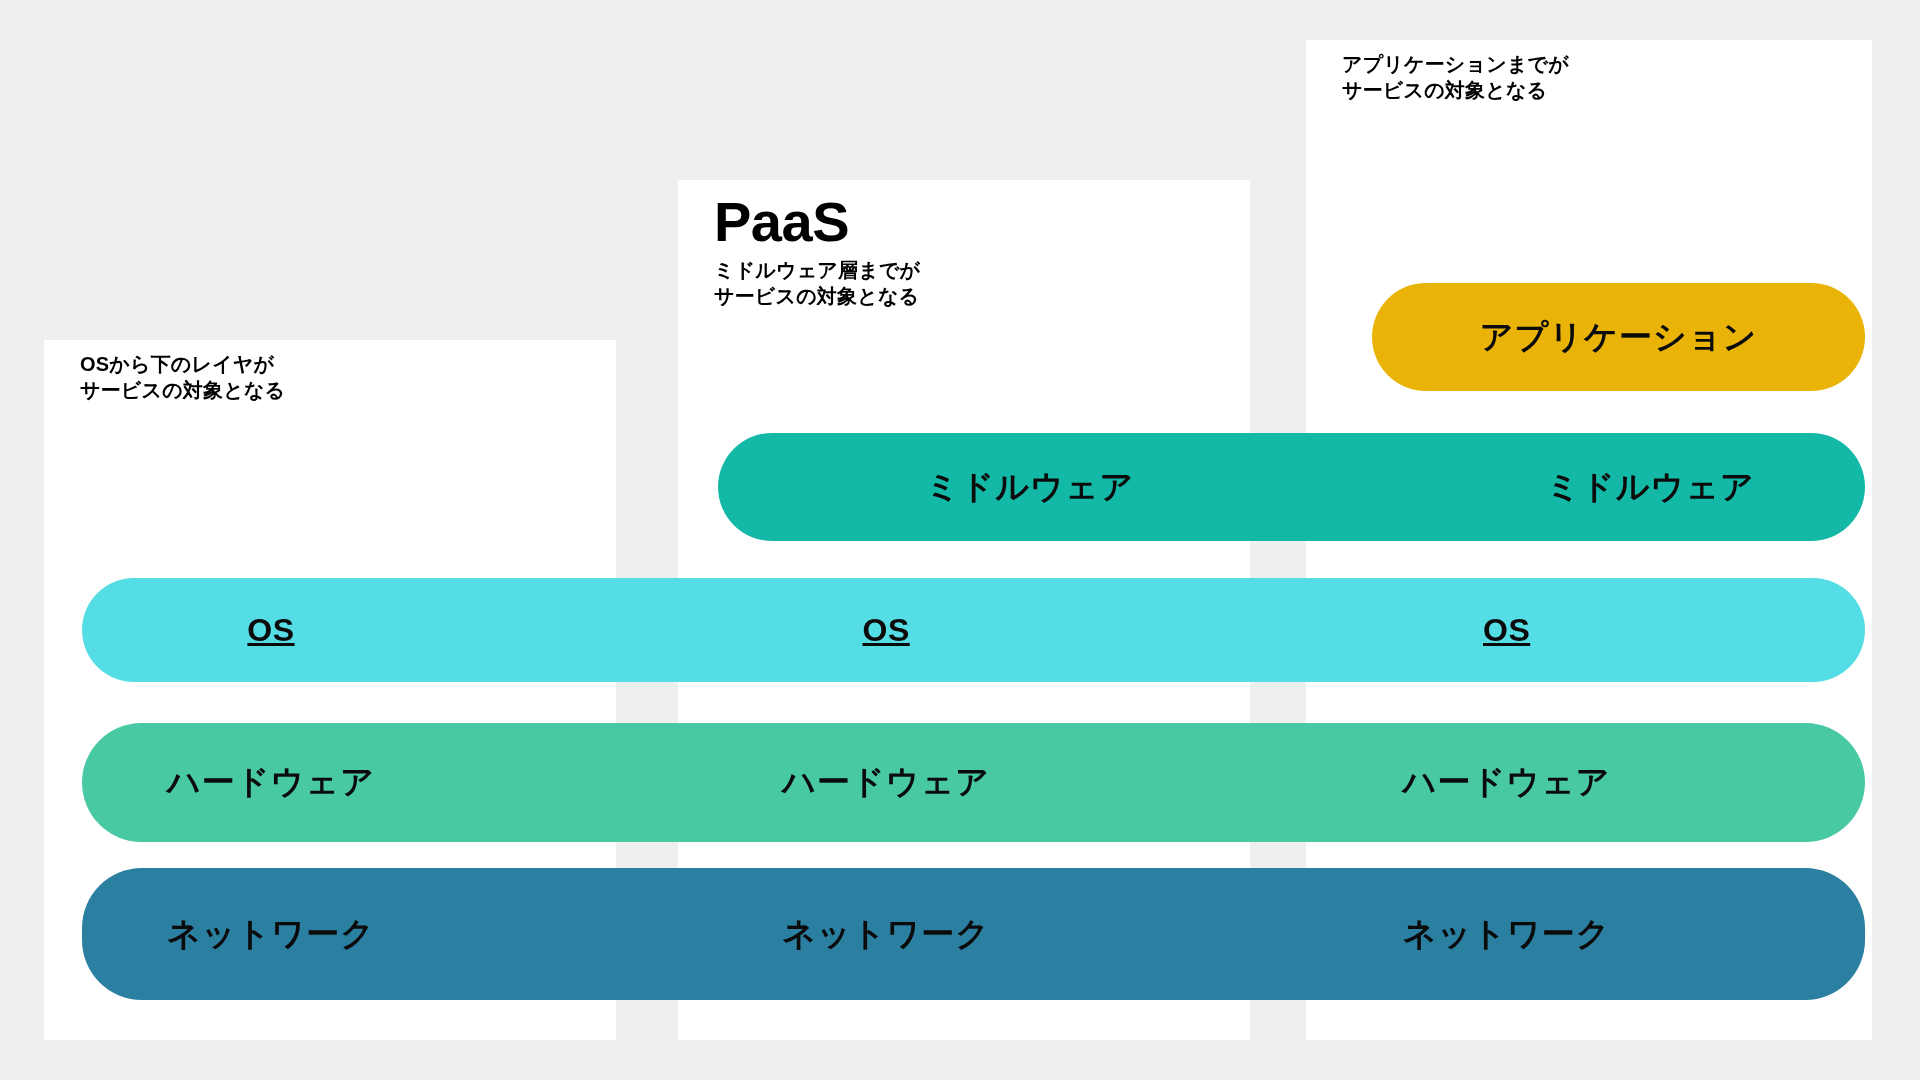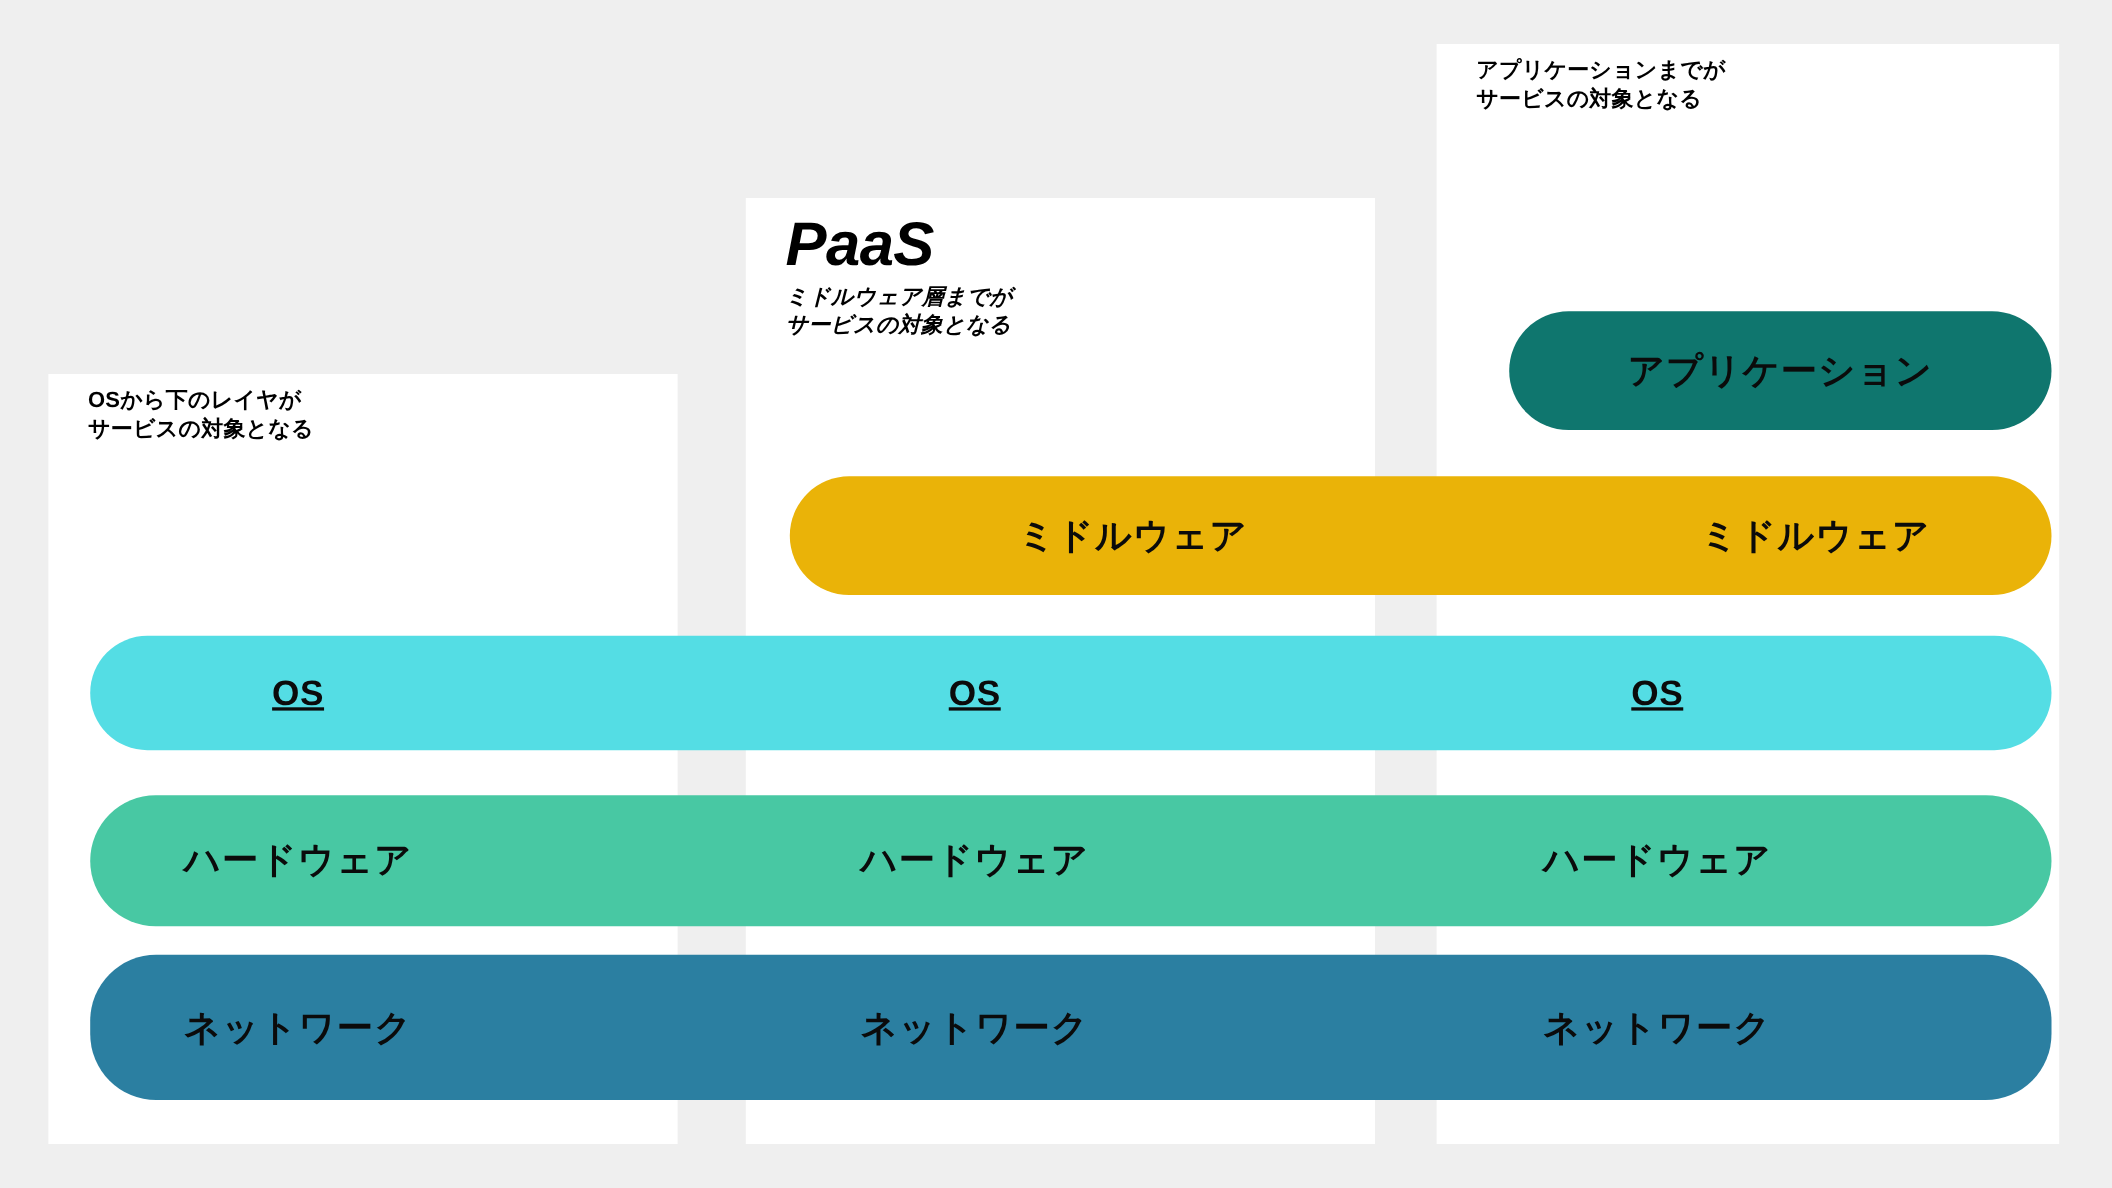--- a/index.html
+++ b/index.html
@@ -31,21 +31,21 @@
   .card-paas { left: 678px;  top: 180px; width: 572px;  height: 860px; }
   .card-saas { left: 1306px; top: 40px;  width: 566px;  height: 1000px; }
 
   
   .card-head {
     position: absolute;
     z-index: 4;
     color: #000000;
   }
   .head-iaas { left: 80px;   top: 352px; }
-  .head-paas { left: 714px;  top: 192px; font-style: italic; }
+  .head-paas { left: 714px;  top: 192px; }
   .head-saas { left: 1342px; top: 52px; }
 
   .card-title {
     font-size: 56px;
     font-weight: 700;
     line-height: 1.08;
     letter-spacing: -0.5px;
     margin: 0 0 6px 0;
     white-space: nowrap;
   }
@@ -107,25 +107,25 @@
     <div class="card-title">PaaS</div>
     <div class="card-desc">ミドルウェア層までが
 サービスの対象となる</div>
   </div>
 
   <div class="card-head head-saas">
     <div class="card-desc">アプリケーションまでが
 サービスの対象となる</div>
   </div>
 
-  <div class="bar bar-application" style="background: #0f766e;">
+  <div class="bar bar-application" style="background: #eab308;">
     <span class="bar-label" style="left:50%;">アプリケーション</span>
   </div>
 
-  <div class="bar bar-middleware" style="background: #eab308;">
+  <div class="bar bar-middleware" style="background: #14b8a6;">
     <span class="bar-label" style="left:27.2%;">ミドルウェア</span>
     <span class="bar-label" style="left:81.3%;">ミドルウェア</span>
   </div>
 
   <div class="bar bar-os" style="background: rgb(84, 221, 228);">
     <span class="bar-label latin" style="left:10.6%;">OS</span>
     <span class="bar-label latin" style="left:45.1%;">OS</span>
     <span class="bar-label latin" style="left:79.9%;">OS</span>
   </div>
 

